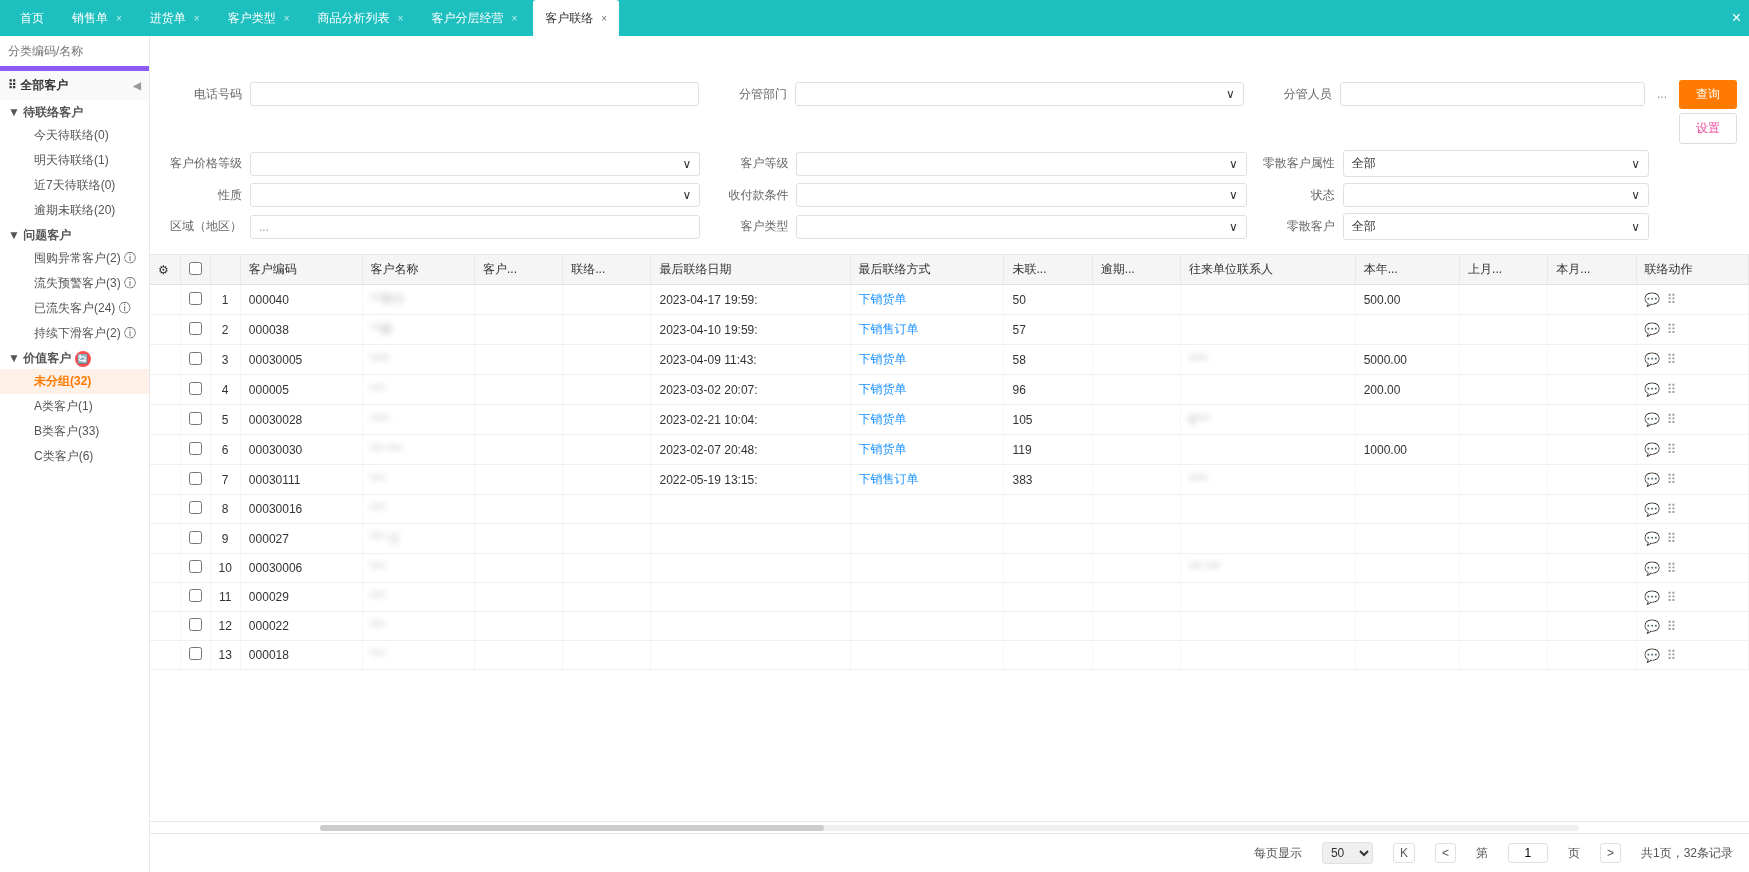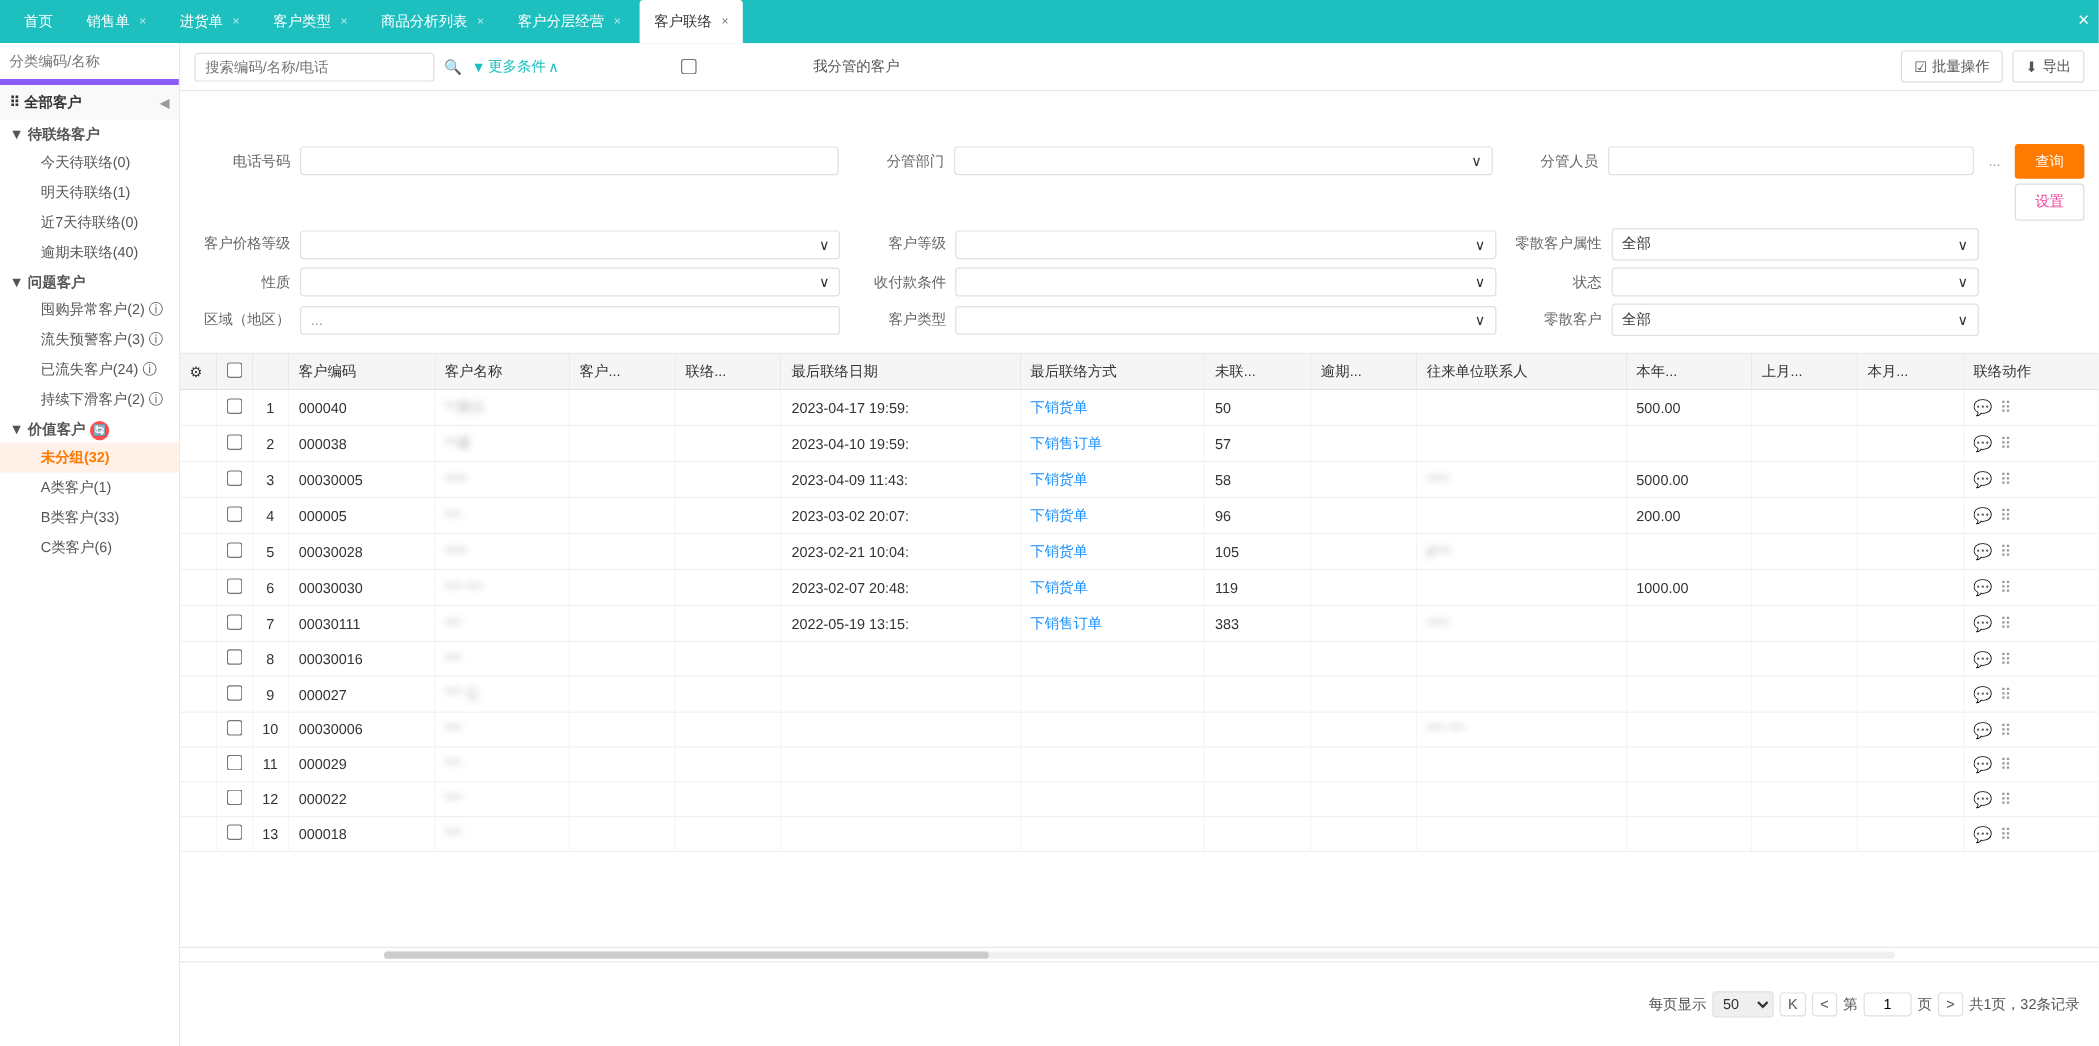--- a/index.html
+++ b/index.html
@@ -116,22 +116,22 @@
       border-right: 1px solid #f5f5f5;
     }
     .link-text { color: #1890ff; cursor: pointer; text-decoration: none; }
     .blurred { color: transparent; text-shadow: 0 0 6px #aaa; user-select: none; font-size: 12px; }
     .action-icons { display: flex; gap: 6px; color: #999; }
     .icon-btn { cursor: pointer; font-size: 13px; }
 
     
     .table-footer {
       display: flex; align-items: center; justify-content: flex-end;
-      padding: 24px 16px; background: white; border-top: 1px solid #e8e8e8;
-      gap: 5px; color: #555;
+      padding: 8px 16px; background: white; border-top: 1px solid #e8e8e8;
+      gap: 20px; color: #555;
     }
     .page-size-select {
       border: 1px solid #e0e0e0; border-radius: 3px; padding: 2px 4px; color: #333;
     }
     .page-btn {
       border: 1px solid #e0e0e0; border-radius: 3px; padding: 2px 6px;
       cursor: pointer; background: white; color: #555;
     }
     .page-input {
       border: 1px solid #e0e0e0; border-radius: 3px; padding: 2px 6px;
@@ -206,21 +206,21 @@
     <div class="sidebar-item sub">
       <span>今天待联络(0)</span>
     </div>
     <div class="sidebar-item sub">
       <span>明天待联络(1)</span>
     </div>
     <div class="sidebar-item sub">
       <span>近7天待联络(0)</span>
     </div>
     <div class="sidebar-item sub">
-      <span>逾期未联络(40)</span>
+      <span>逾期未联络(20)</span>
     </div>
 
     <div class="sidebar-group">
       <span>▼ 问题客户</span>
     </div>
     <div class="sidebar-item sub">
       <span>囤购异常客户(2) ⓘ</span>
     </div>
     <div class="sidebar-item sub">
       <span>流失预警客户(3) ⓘ</span>
@@ -245,42 +245,20 @@
     <div class="sidebar-item sub">
       <span>B类客户(33)</span>
     </div>
     <div class="sidebar-item sub">
       <span>C类客户(6)</span>
     </div>
   </div>
 
   <div class="content">
 
-    <div class="filter-bar">
-      <input type="text" style="width: 200px;" placeholder="搜索编码/名称/电话">
-      <span style="color:#1dbfbf;">🔍</span>
-      <span class="filter-btn">
-        <span style="color:#1dbfbf;">▼</span>
-        <span>更多条件</span>
-        <span style="color:#1dbfbf;">∧</span>
-      </span>
-      <label class="filter-checkbox">
-        <input type="checkbox" style="">
-        <span>我分管的客户</span>
-      </label>
-      <div class="spacer"></div>
-      <div class="action-btn">
-        <span>☑</span>
-        <span>批量操作</span>
-      </div>
-      <div class="action-btn">
-        <span>⬇</span>
-        <span>导出</span>
-      </div>
-    </div>
 
     <div class="adv-filter">
 
       <div class="filter-row">
         <span class="filter-label">电话号码</span>
         <input class="filter-input" style="flex: 1.5 1 0%;" type="text" placeholder="">
         <span class="filter-label">分管部门</span>
         <div class="filter-select" style="flex:1.5;">
           <span class="filter-select-text"></span>
           <span>∨</span>

